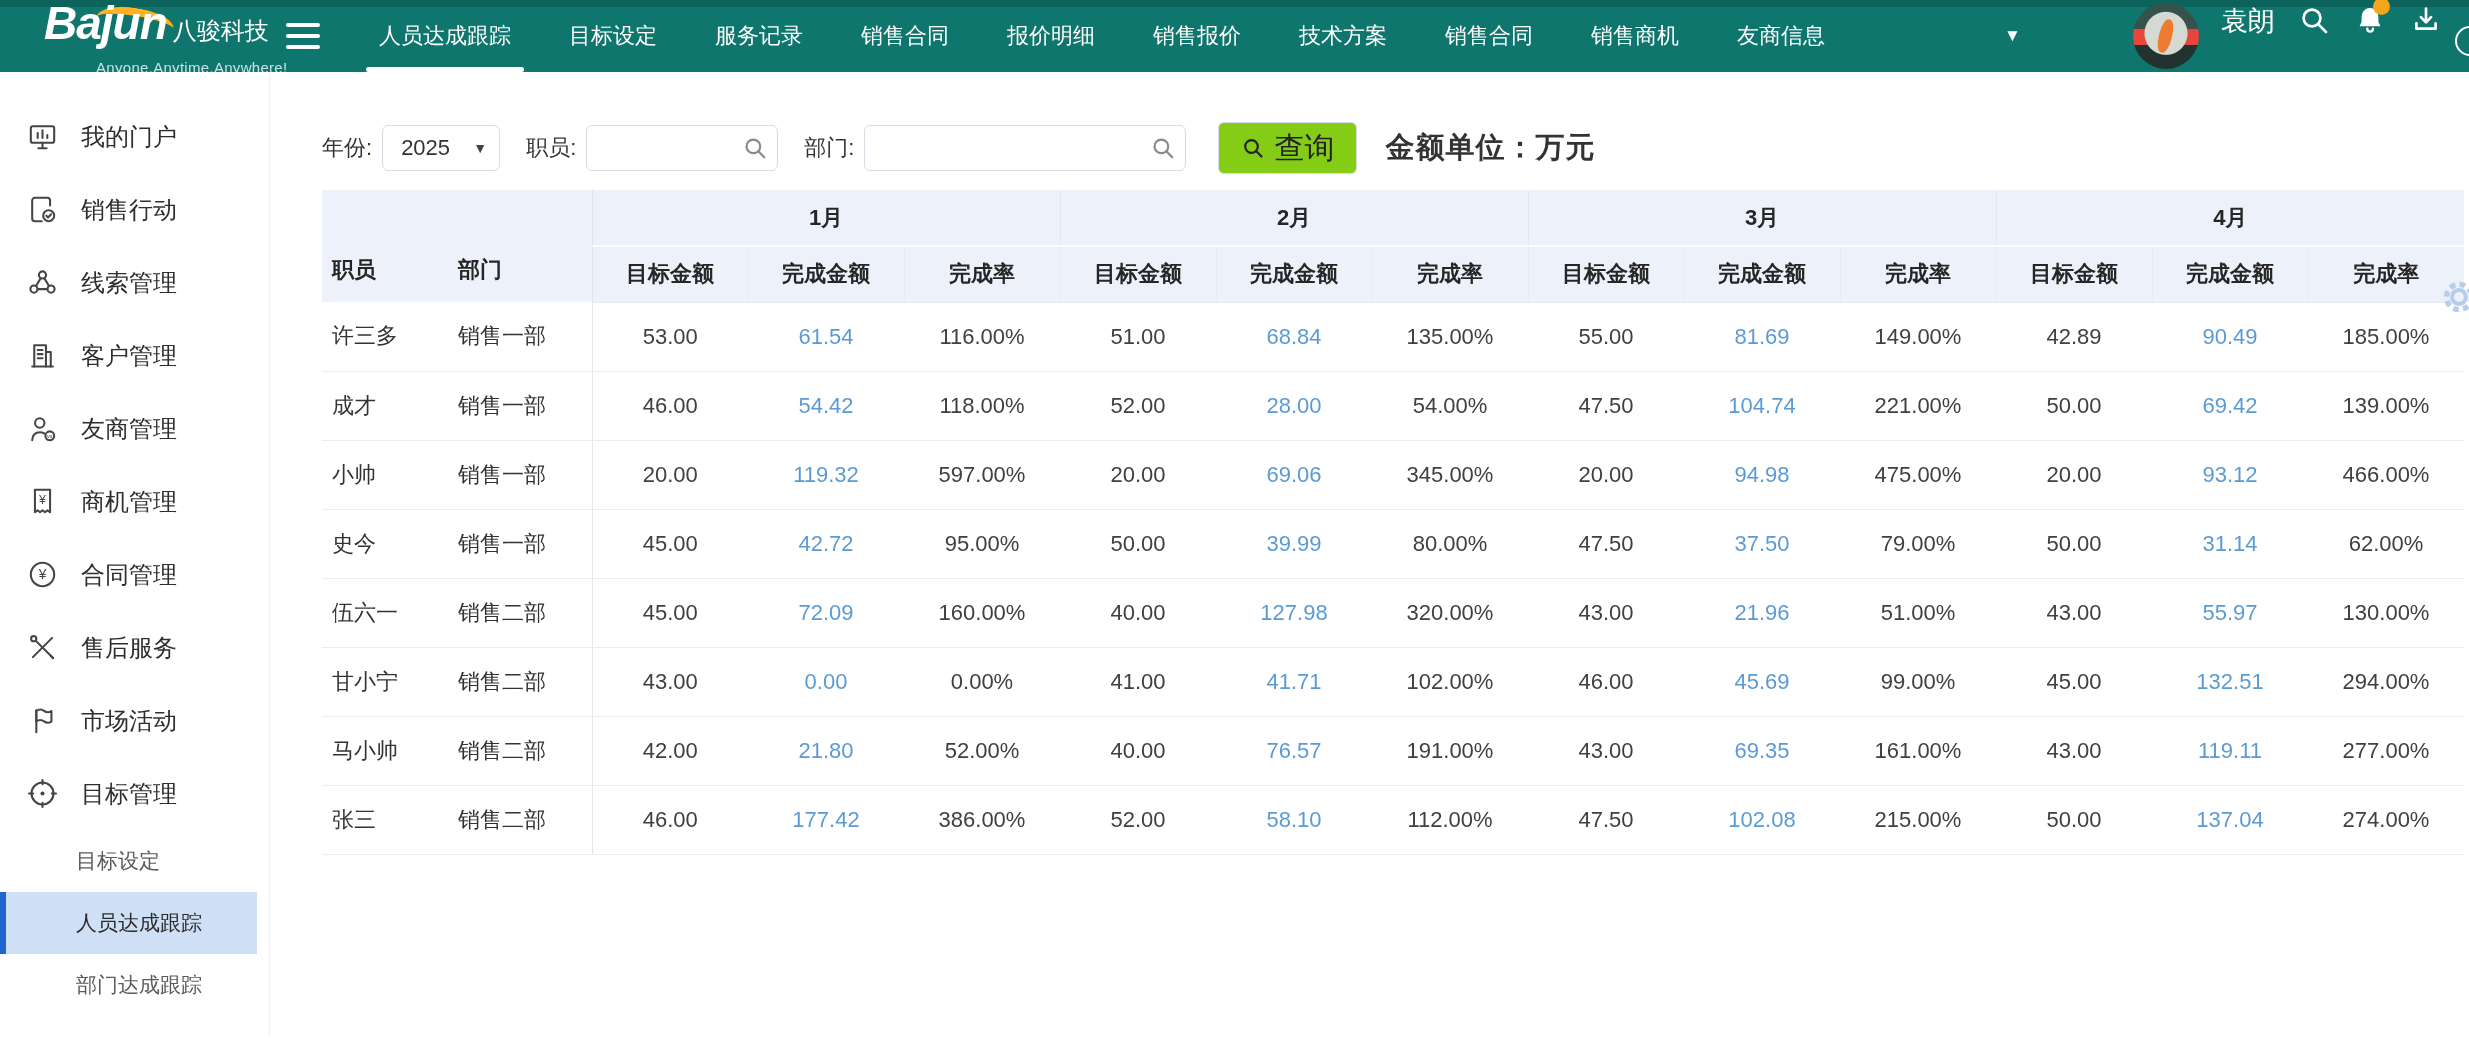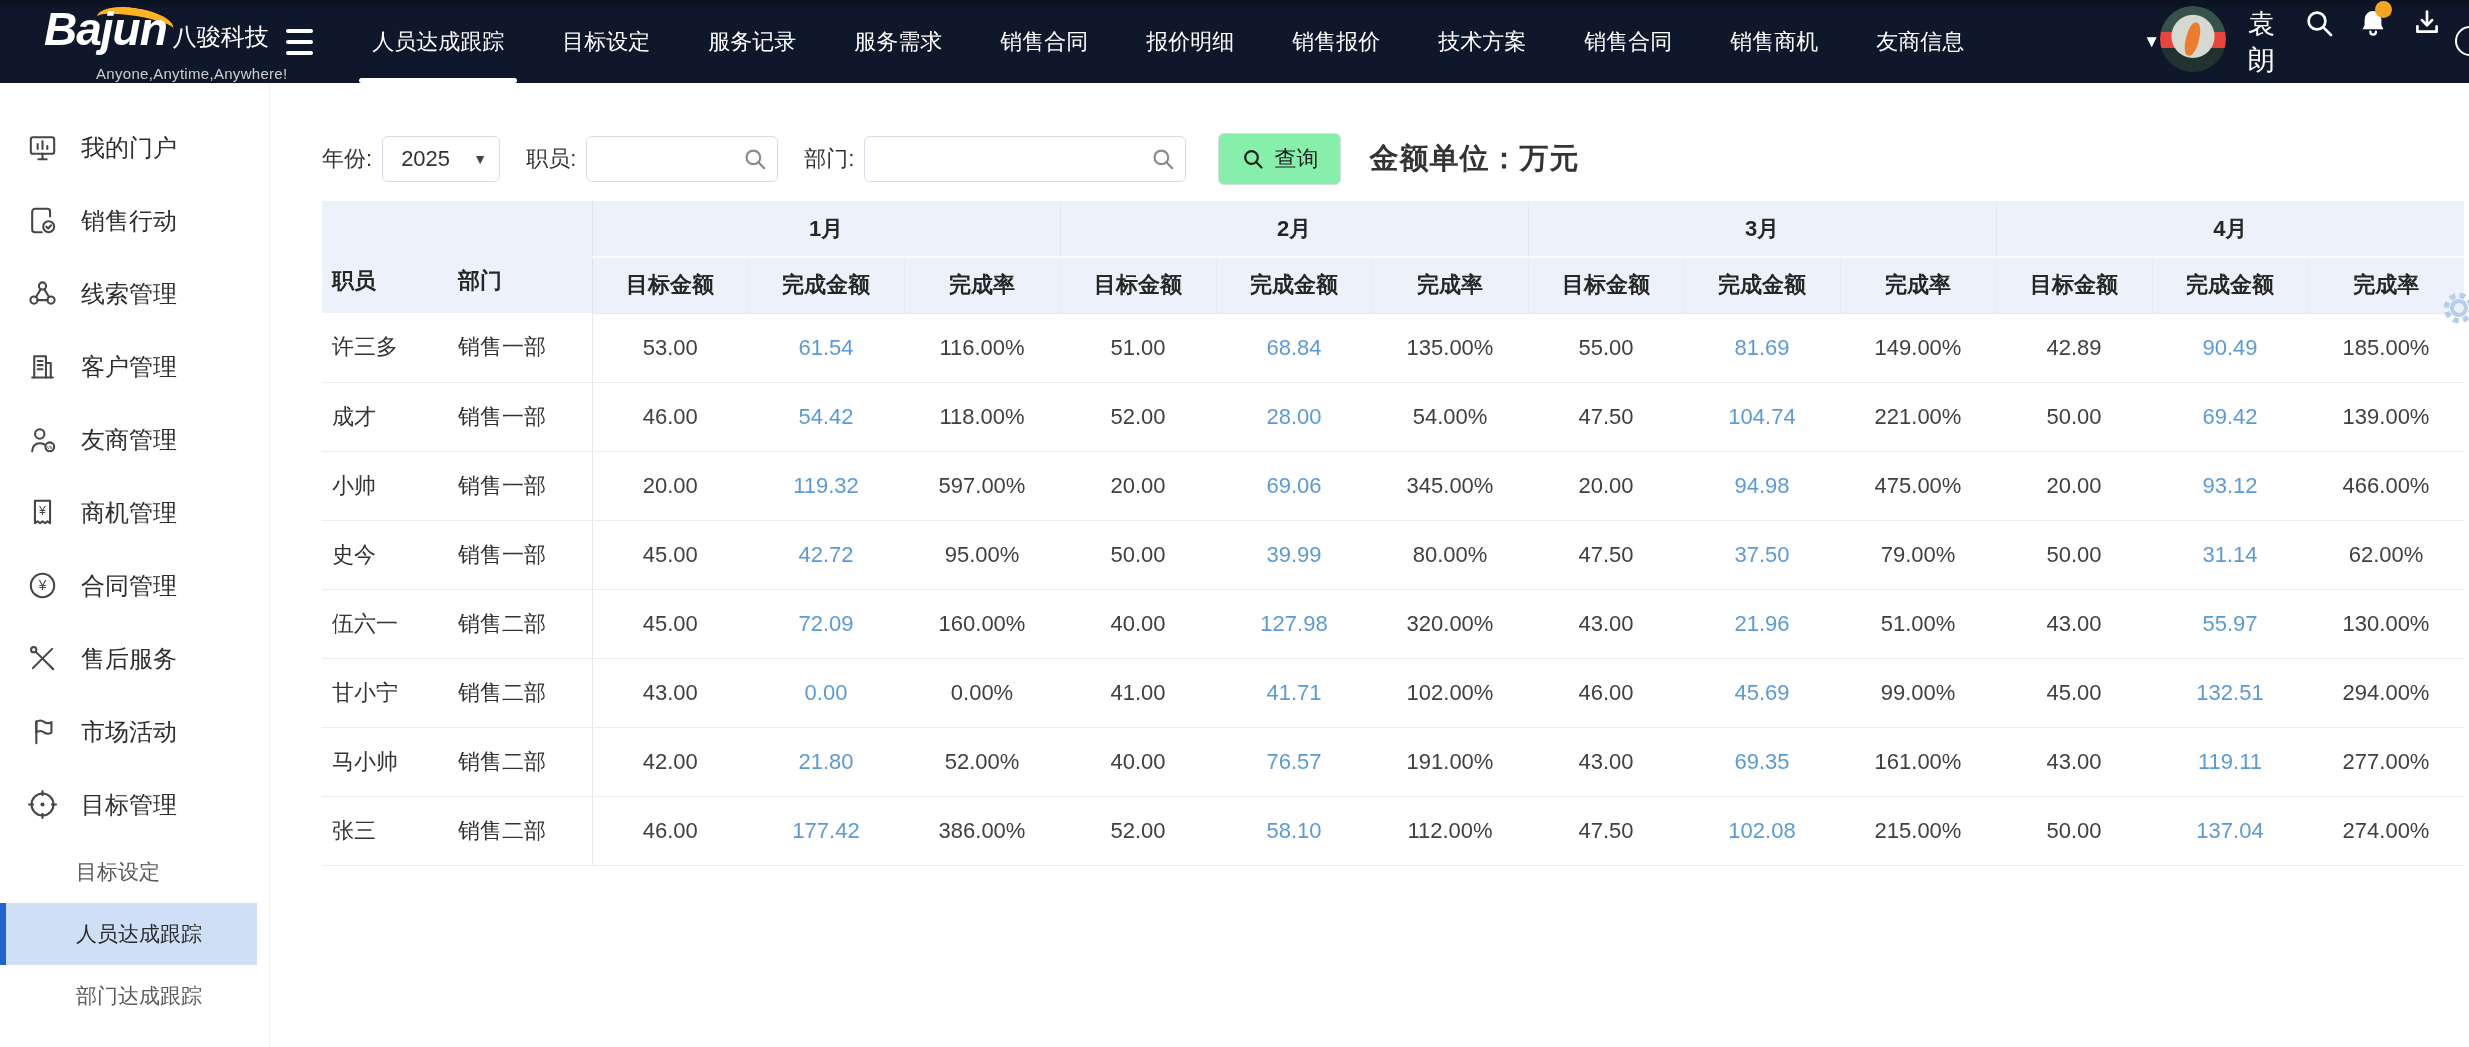--- a/index.html
+++ b/index.html
@@ -1,20 +1,20 @@
 <!DOCTYPE html>
 <html><head>
 <meta charset="utf-8">
 <style>
   * { margin:0; padding:0; box-sizing:border-box; }
   html,body { width:2469px; height:1047px; overflow:hidden; background:#fff;
     font-family:"Liberation Sans","DejaVu Sans",sans-serif; }
 
   
-  .navbar { position:relative; height:83px; background:#0f172a; display:flex; align-items:center; color:#fff; }
+  .navbar { position:relative; height:72px; background:#0f766e; display:flex; align-items:center; color:#fff; }
   .navbar::before { content:""; position:absolute; top:0; left:0; right:0; height:7px; background:rgba(0,0,0,.16); }
   .logo-box { width:270px; flex:0 0 270px; height:100%; position:relative; display:flex; flex-direction:column; justify-content:center; padding-left:44px; }
   .logo-line { display:flex; align-items:baseline; position:relative; z-index:1; }
   .logo-en { font-size:46px; font-weight:bold; font-style:italic; letter-spacing:-1px; }
   .logo-cn { font-size:24px; font-weight:400; margin-left:6px; }
   .logo-swoosh { position:absolute; top:8px; left:96px; width:78px; height:30px; border-radius:50%;
     border-top:8px solid #ffb321; transform:rotate(9deg); z-index:0; }
   .logo-tagline { font-size:15px; color:rgba(255,255,255,.78); margin:9px 0 0 52px; letter-spacing:.3px; }
   .ham { width:34px; height:26px; margin:0 14px 0 16px; display:flex; flex-direction:column; justify-content:space-between; cursor:pointer; }
   .ham i { display:block; height:4px; background:#fff; border-radius:2px; }
@@ -51,22 +51,22 @@
   .year-select { width:118px; height:46px; border:1px solid #d8dce4; border-radius:6px; margin-left:10px;
     display:flex; align-items:center; justify-content:space-between; padding:0 12px 0 18px; cursor:pointer; }
   .year-select .val { font-size:22px; color:#333; }
   .year-select .caret { font-size:14px; color:#444; }
   .f-input { position:relative; margin-left:10px; }
   .f-input input { height:46px; border:1px solid #d8dce4; border-radius:6px; font-size:21px; color:#333; padding:0 44px 0 14px; outline:none; width:100%; }
   .f-input.emp { width:192px; }
   .f-input.dept { width:322px; }
   .f-input .mag { position:absolute; right:10px; top:10px; }
   .gap26 { margin-left:26px; }
-  .query-btn { margin-left:32px; height:52px; padding:0 22px; border:1px solid #d8dce4; border-radius:6px; background:#86efac;
-    display:flex; align-items:center; gap:9px; font-size:22px; color:#222; cursor:pointer; }
+  .query-btn { margin-left:32px; height:52px; padding:0 22px; border:1px solid #d8dce4; border-radius:6px; background:#84cc16;
+    display:flex; align-items:center; gap:9px; font-size:30px; color:#222; cursor:pointer; }
   .unit-label { margin-left:28px; font-size:29px; font-weight:600; color:#333; letter-spacing:1px; }
 
   
   .table-wrap { position:relative; margin-top:16px; width:2146px; }
   table { width:2142px; border-collapse:collapse; table-layout:fixed; }
   thead th { background:#edf1fa; font-size:22px; font-weight:bold; color:#262626; }
   th.fixed { text-align:left; vertical-align:bottom; padding:0 0 17px 10px; }
   th.month { height:56px; border-left:1px solid #e2e7f3; }
   th.sub { height:56px; border-left:1px solid #e6eaf4; border-top:2px solid #fafbfe; border-bottom:1px solid #e7eaf1; }
   th.sub.strong, th.month.strong { border-left:1px solid #dde2ee; }
@@ -90,21 +90,20 @@
   </div>
   <div class="ham">
       <i></i>
       <i></i>
       <i></i>
     </div>
   <div class="nav-tabs">
     <div class="nav-tab active">人员达成跟踪</div>
     <div class="nav-tab">目标设定</div>
     <div class="nav-tab">服务记录</div>
-    <div class="nav-tab">服务需求</div>
     <div class="nav-tab">销售合同</div>
     <div class="nav-tab">报价明细</div>
     <div class="nav-tab">销售报价</div>
     <div class="nav-tab">技术方案</div>
     <div class="nav-tab">销售合同</div>
     <div class="nav-tab">销售商机</div>
     <div class="nav-tab">友商信息</div>
   </div>
   <div class="nav-more">▼</div>
   <div class="user-zone">

